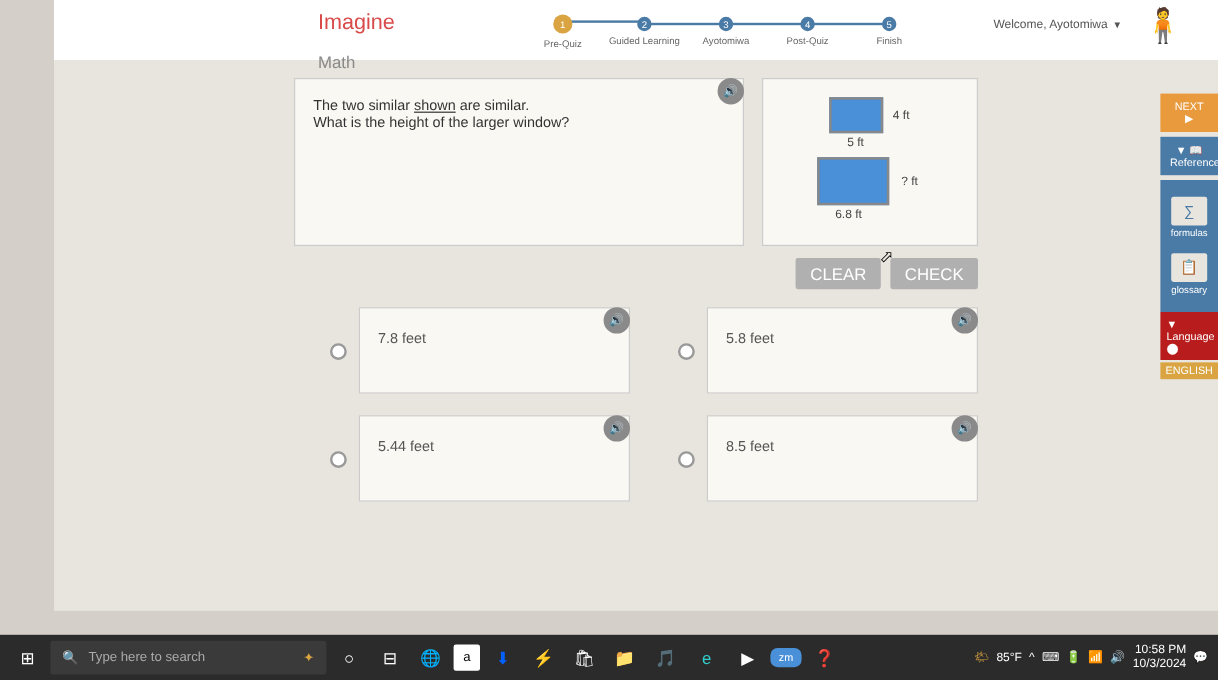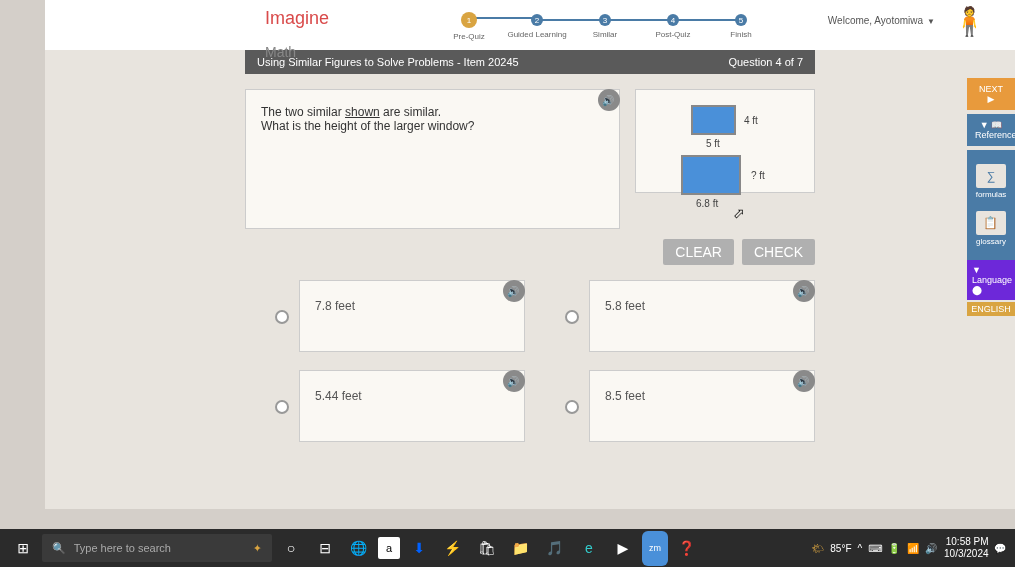--- a/index.html
+++ b/index.html
@@ -14,37 +14,37 @@
 .step-circle.active{background:#d9a441;width:16px;height:16px}
 .step-line{position:absolute;height:2px;background:#4a7ba6;width:68px;top:5px;left:34px;z-index:1}
 .welcome{position:absolute;right:80px;top:15px;font-size:10px;color:#555}
 .welcome::after{content:"▼";margin-left:4px;font-size:8px}
 .avatar{position:absolute;right:35px;top:8px;width:28px;height:35px;color:#8ab4d4;font-size:28px;line-height:1}
 .lesson-bar{background:#5a5a5a;color:#fff;height:24px;display:flex;align-items:center;padding:0 12px;font-size:11px;justify-content:space-between;margin:0 200px 0 200px}
 .content{padding:15px 200px 0 200px;display:flex;gap:15px}
 .question-box{background:#faf8f3;border:1px solid #ccc;padding:15px;flex:1;position:relative;height:140px;font-size:12px;color:#333}
 .question-box .underline{text-decoration:underline}
 .audio-btn{position:absolute;top:-1px;right:-1px;width:22px;height:22px;background:#8a8a8a;border-radius:50%;display:flex;align-items:center;justify-content:center;color:#fff;font-size:10px;cursor:pointer}
-.figure-box{background:#faf8f3;border:1px solid #ccc;width:180px;height:104px;position:relative;padding:10px}
+.figure-box{background:#faf8f3;border:1px solid #ccc;width:180px;height:140px;position:relative;padding:10px}
 .window-small{position:absolute;left:55px;top:15px;width:45px;height:30px;background:#4a90d9;border:2px solid #888}
 .window-large{position:absolute;left:45px;top:65px;width:60px;height:40px;background:#4a90d9;border:2px solid #888}
 .dim-label{position:absolute;font-size:10px;color:#444}
 .action-row{display:flex;justify-content:flex-end;gap:8px;padding:10px 200px 0 0}
 .btn{background:#b0b0b0;color:#fff;border:none;padding:5px 12px;font-size:14px;border-radius:2px;cursor:pointer}
 .answers{padding:15px 200px 0 230px;display:grid;grid-template-columns:1fr 1fr;gap:18px 40px}
 .answer-option{display:flex;align-items:flex-start;gap:10px}
 .radio{width:14px;height:14px;border:2px solid #999;border-radius:50%;background:#fff;margin-top:30px;flex-shrink:0;cursor:pointer}
 .answer-box{background:#faf8f3;border:1px solid #ccc;padding:18px 15px;flex:1;position:relative;height:72px;font-size:12px;color:#555}
 .sidebar-right{position:absolute;right:0;top:78px;width:48px}
 .side-btn{background:#e89a3c;color:#fff;font-size:9px;padding:6px 8px;margin-bottom:4px;text-align:center;cursor:pointer}
 .side-btn.blue{background:#4a7ba6}
 .ref-panel{background:#4a7ba6;padding:8px 4px;text-align:center}
 .ref-item{color:#fff;font-size:8px;padding:6px 0}
 .ref-icon{background:#e8e4de;width:30px;height:24px;margin:0 auto 2px;border-radius:2px;display:flex;align-items:center;justify-content:center;font-size:12px;color:#4a7ba6}
-.lang-btn{background:#6d28d9;color:#fff;font-size:9px;padding:5px;text-align:left;cursor:pointer}
+.lang-btn{background:#b91c1c;color:#fff;font-size:9px;padding:5px;text-align:left;cursor:pointer}
 .lang-opt{background:#d9a441;color:#fff;font-size:9px;padding:2px;text-align:center;margin-top:2px}
 .taskbar{position:absolute;bottom:0;left:0;right:0;height:38px;background:#2b2b2b;display:flex;align-items:center;padding:0 8px;gap:4px}
 .tb-icon{width:30px;height:30px;display:flex;align-items:center;justify-content:center;color:#fff;font-size:14px;cursor:pointer}
 .search-box{background:#3a3a3a;height:28px;width:230px;display:flex;align-items:center;padding:0 10px;color:#aaa;font-size:11px;gap:8px;border-radius:2px}
 .tb-right{margin-left:auto;display:flex;align-items:center;gap:6px;color:#fff;font-size:10px}
 .tb-time{text-align:right;line-height:1.2}
 .cursor{position:absolute;left:733px;top:205px;font-size:14px;color:#000;pointer-events:none;z-index:100}
 </style>
 </head>
 <body>
@@ -59,41 +59,37 @@
           <span>Pre-Quiz</span>
           <div class="step-line"></div>
         </div>
       <div class="step">
           <div class="step-circle">2</div>
           <span>Guided Learning</span>
           <div class="step-line"></div>
         </div>
       <div class="step">
           <div class="step-circle">3</div>
-          <span>Similar</span>
+          <span>Ayotomiwa</span>
           <div class="step-line"></div>
         </div>
       <div class="step">
           <div class="step-circle">4</div>
           <span>Post-Quiz</span>
           <div class="step-line"></div>
         </div>
       <div class="step">
           <div class="step-circle">5</div>
           <span>Finish</span>
         </div>
     </div>
     <div class="welcome">Welcome, Ayotomiwa</div>
     <div class="avatar">🧍</div>
   </div>
 
-  <div class="lesson-bar">
-    <span>Using Similar Figures to Solve Problems - Item 20245</span>
-    <span>Question 4 of 7</span>
-  </div>
 
   <div class="content">
     <div class="question-box">
       <div class="audio-btn">🔊</div>
       <p><span>The two similar </span><span class="underline">shown</span><span> are similar.</span></p>
       <p style="margin-top:0">What is the height of the larger window?</p>
     </div>
     <div class="figure-box">
       <div class="window-small"></div>
       <div class="dim-label" style="left:108px;top:25px">4 ft</div>
@@ -153,21 +149,21 @@
   <div class="tb-icon">⊟</div>
   <div class="tb-icon">🌐</div>
   <div class="tb-icon" style="background:#fff;color:#000;width:22px;height:22px;font-size:11px;border-radius:2px">a</div>
   <div class="tb-icon" style="color:#0061ff">⬇</div>
   <div class="tb-icon">⚡</div>
   <div class="tb-icon">🛍</div>
   <div class="tb-icon">📁</div>
   <div class="tb-icon">🎵</div>
   <div class="tb-icon" style="color:#3cc">e</div>
   <div class="tb-icon">▶</div>
-  <div class="tb-icon" style="background:#4a90d9;border-radius:6px;font-size:9px;width:26px;height:35px">zm</div>
+  <div class="tb-icon" style="background:#4a90d9;border-radius:6px;font-size:9px;width:26px;height:16px">zm</div>
   <div class="tb-icon">❓</div>
   <div class="tb-right">
     <span style="color:#d9a441">🌤</span>
     <span>85°F</span>
     <span>^</span>
     <span>⌨</span>
     <span>🔋</span>
     <span>📶</span>
     <span>🔊</span>
     <div class="tb-time">

